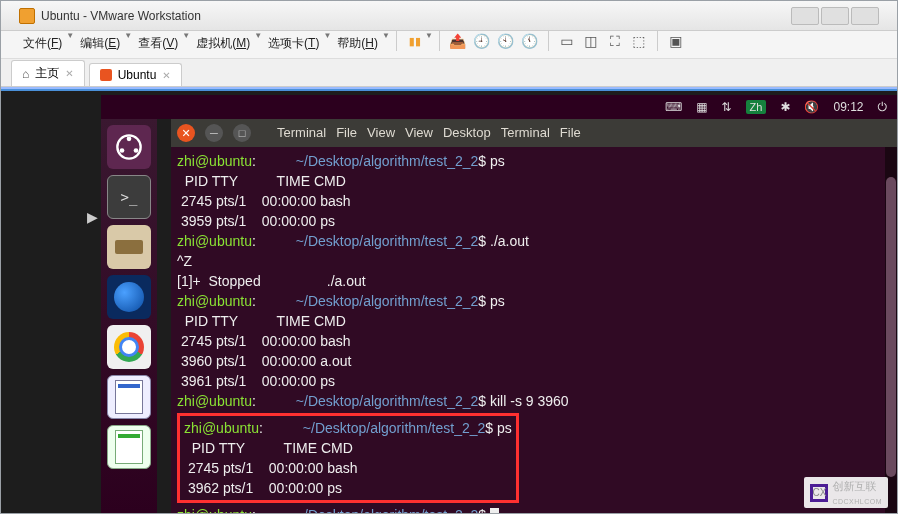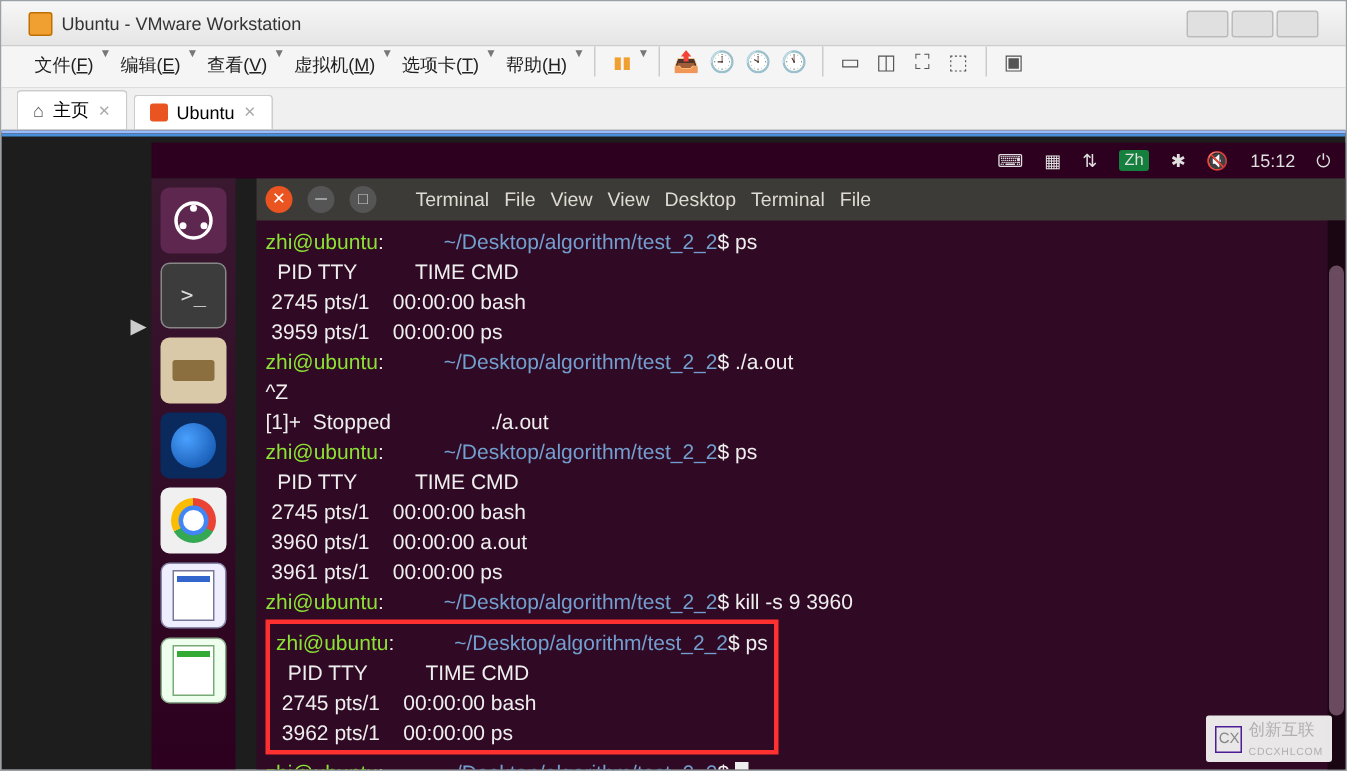--- a/index.html
+++ b/index.html
@@ -62,21 +62,21 @@
 .term-menu { display: flex; gap: 10px; margin-left: 16px; }
 .term-menu span { cursor: default; }
 
 .term-body { padding: 4px 6px; white-space: pre; }
 .prompt-user { color: #8ae234; }
 .prompt-path { color: #729fcf; margin-left: 40px; }
 .redbox { border: 3px solid #ff3030; padding: 2px 4px; margin: 2px 0; display: inline-block; }
 .cursor { display: inline-block; width: 9px; height: 16px; background: #eee; vertical-align: middle; }
 
 .watermark { position: absolute; right: 10px; bottom: 6px; font-size: 11px; color: #b0b0b0; background: rgba(255,255,255,0.9); padding: 2px 6px; display: flex; align-items: center; gap: 4px; border-radius: 2px; }
-.watermark .logo { width: 18px; height: 18px; border: 1px solid #4c1d95; display: inline-flex; align-items: center; justify-content: center; font-size: 10px; color: #888; }
+.watermark .logo { width: 18px; height: 18px; border: 3px solid #4c1d95; display: inline-flex; align-items: center; justify-content: center; font-size: 10px; color: #888; }
 .scroll-track { position: absolute; right: 0; top: 28px; bottom: 0; width: 12px; background: #1a0612; }
 .scroll-thumb { position: absolute; right: 1px; width: 10px; background: #6a4a5e; border-radius: 5px; top: 30px; height: 300px; }
 </style>
 </head>
 <body>
 
 <div class="window-frame">
   <div class="titlebar">
     <span class="vmicon"></span>
     <span class="title">Ubuntu - VMware Workstation</span>
@@ -131,21 +131,21 @@
   </div>
 
   <div class="vm-viewport">
     <div class="unity-topbar">
       <span class="ind">⌨</span>
       <span class="ind">▦</span>
       <span class="ind">⇅</span>
       <span class="ind zh">Zh</span>
       <span class="ind">✱</span>
       <span class="ind">🔇</span>
-      <span class="ind">15:12</span>
+      <span class="ind">09:12</span>
       <span class="ind">⏻</span>
     </div>
 
     <div class="launcher">
       <span class="arrow">▶</span>
       <div class="licon dash">
         <svg viewBox="0 0 24 24">
             <circle cx="12" cy="12" r="10" fill="none" stroke="#fff" stroke-width="2"></circle>
             <circle cx="12" cy="5" r="2" fill="#fff"></circle>
             <circle cx="18" cy="15" r="2" fill="#fff"></circle>

